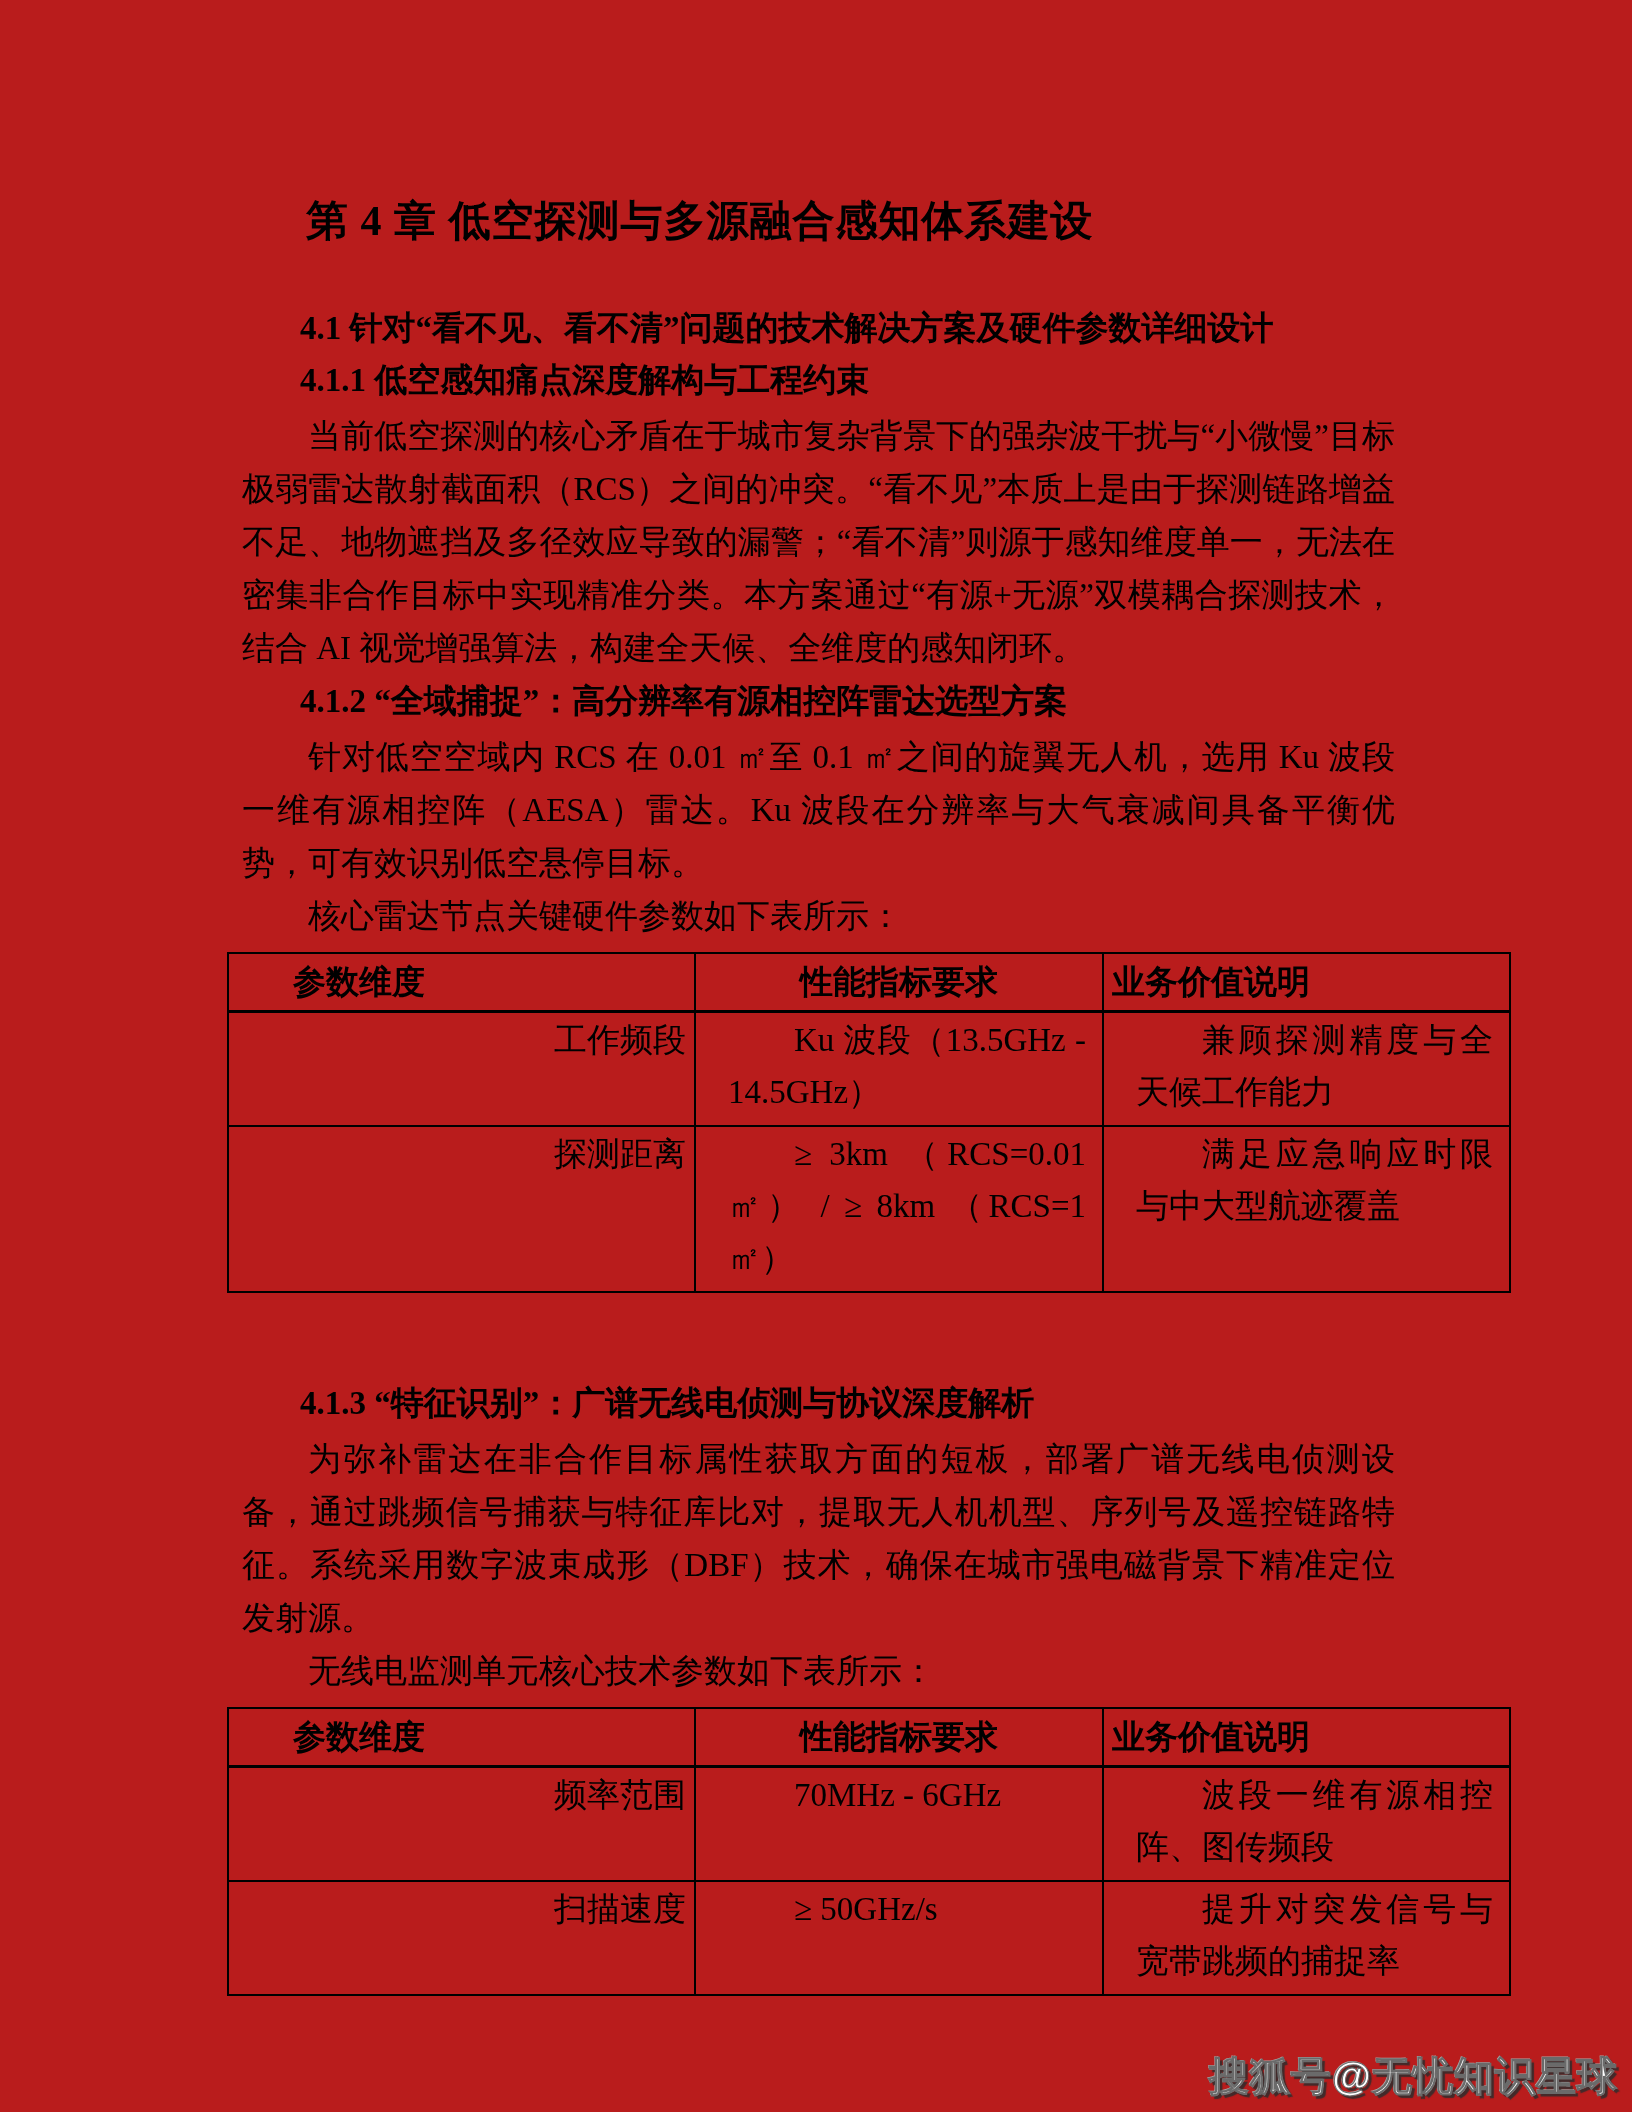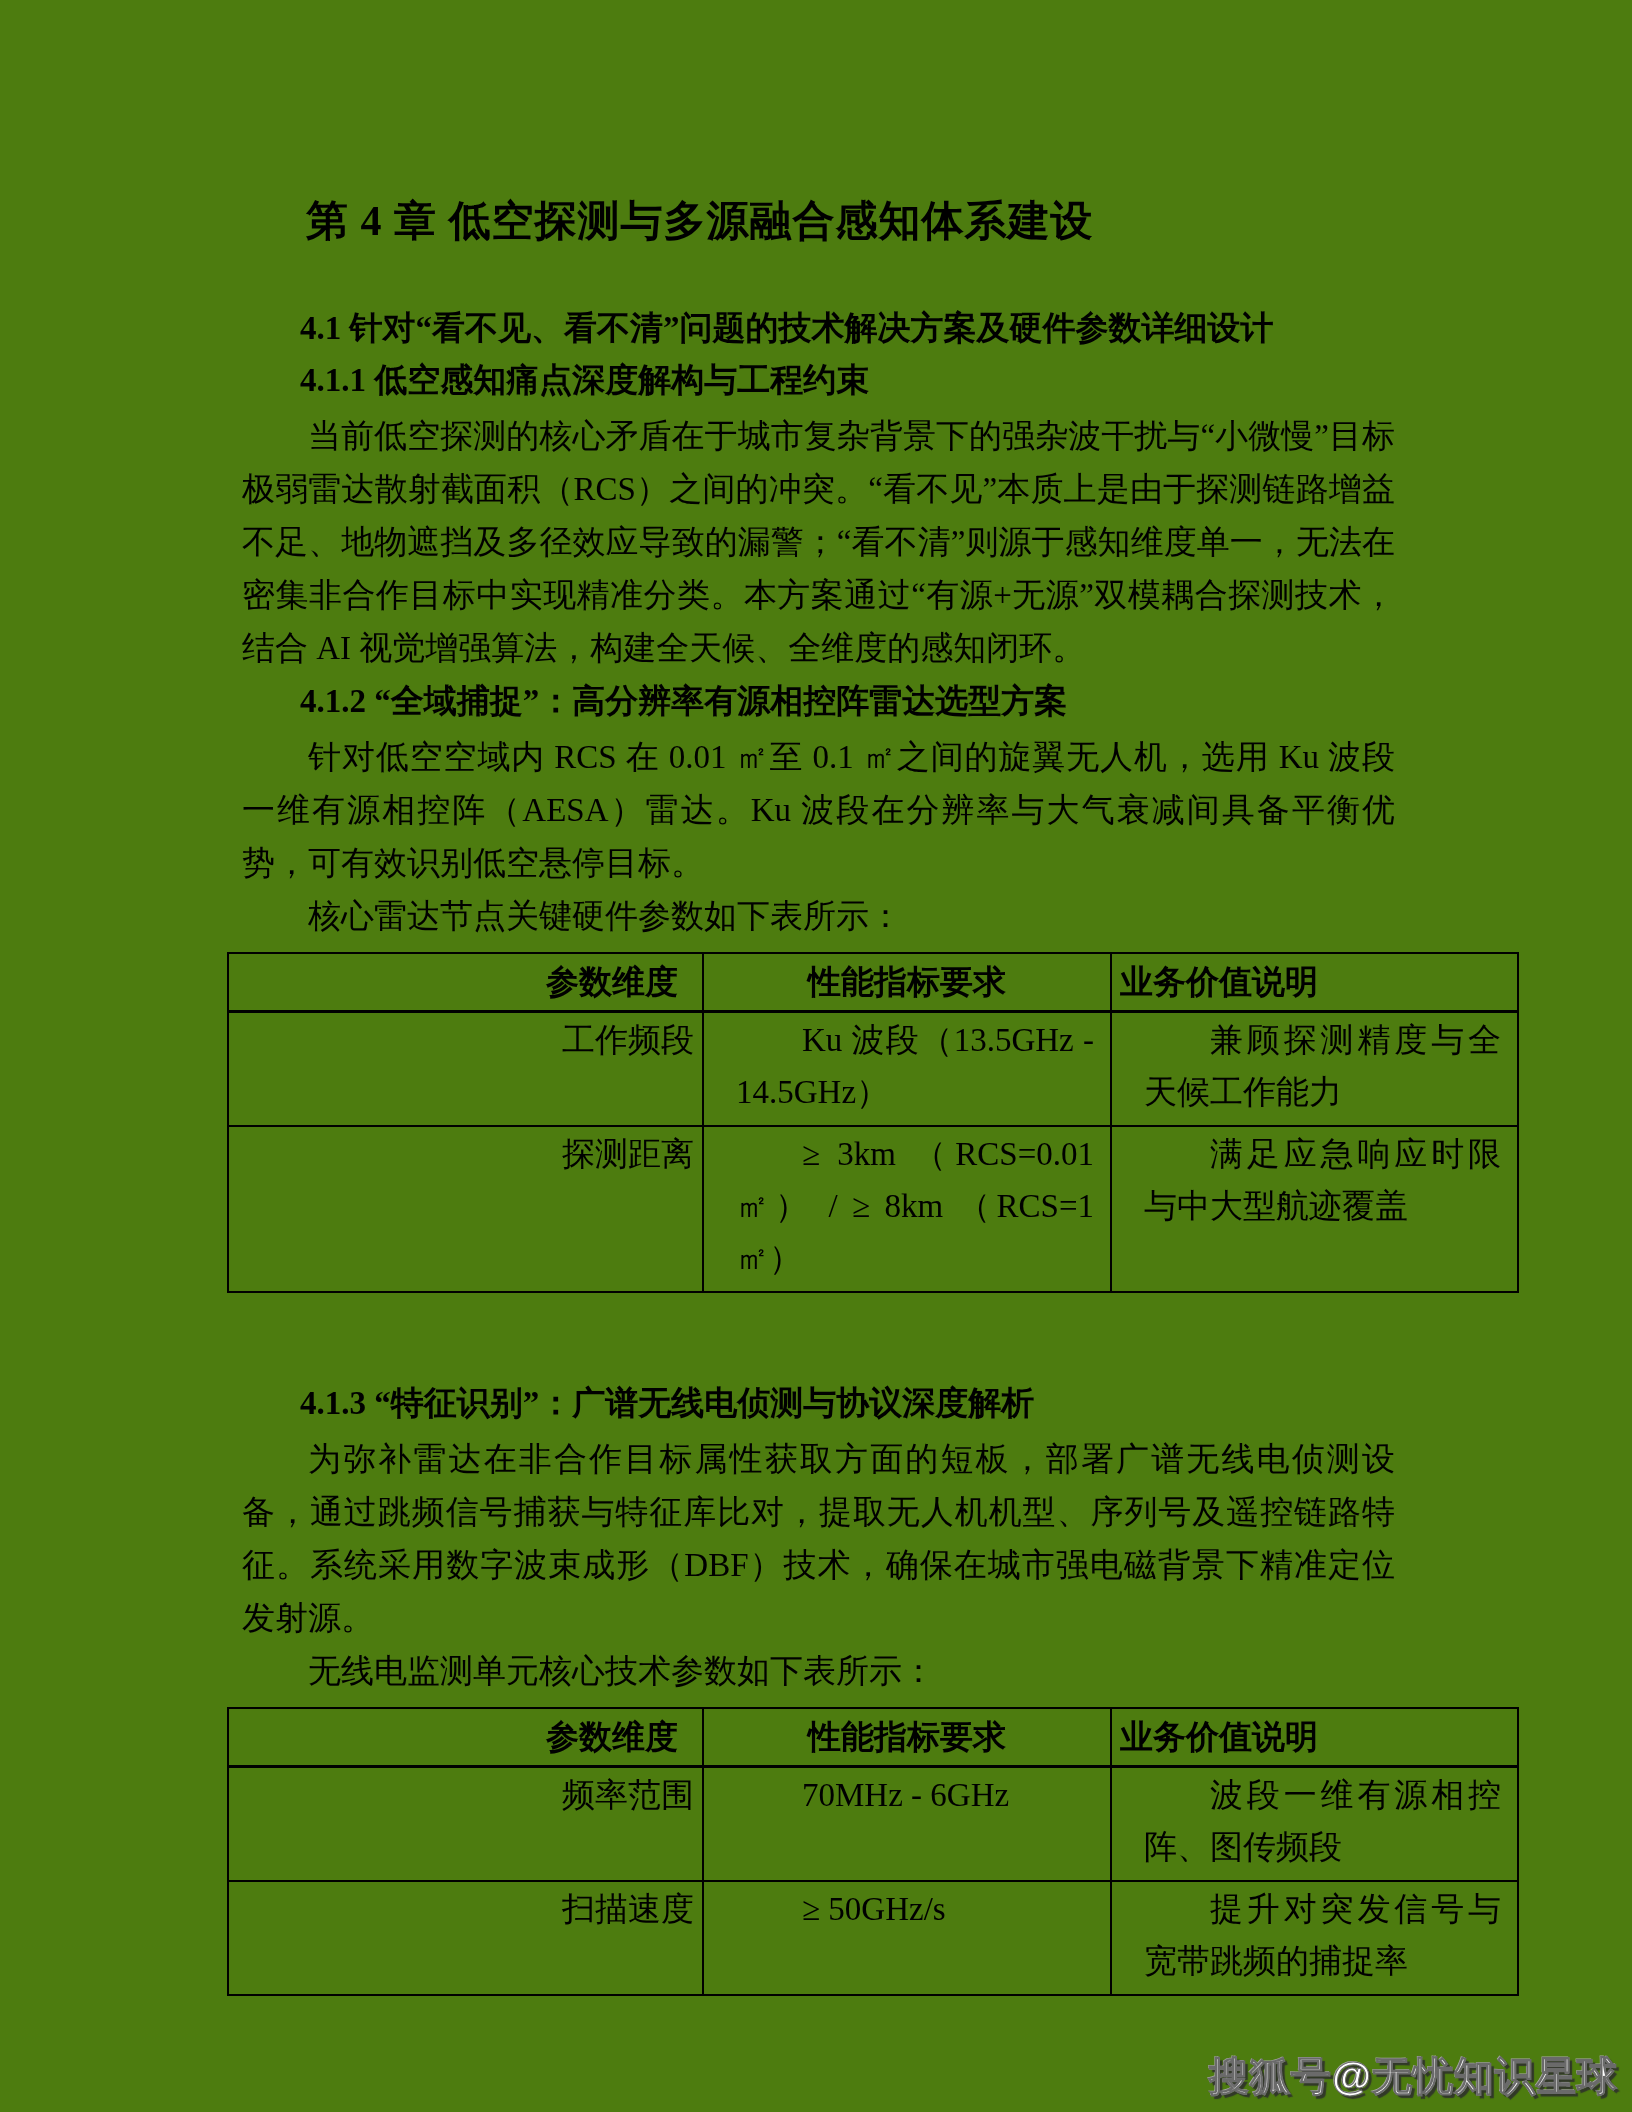--- a/index.html
+++ b/index.html
@@ -1,21 +1,21 @@
 <!DOCTYPE html>
 <html lang="zh"><head>
 <meta charset="utf-8">
 <style>
   html, body { margin: 0; padding: 0; background: #e8e8e8; }
   .page {
     position: relative;
     width: 1632px;
     height: 2112px;
     margin: 0 auto;
-    background: #4d7c0f;
+    background: #b91c1c;
     overflow: hidden;
     color: #000;
     font-family: "Liberation Serif", "DejaVu Serif", serif;
   }
   .content {
     position: absolute;
     left: 242px;
     top: 0;
     width: 1153px;
     padding-top: 196px;
@@ -63,21 +63,21 @@
   table.param-table th,
   table.param-table td {
     border: 2px solid #000;
   }
   table.param-table thead th {
     border-bottom: 3px solid #000;
     height: 56px;
     font-weight: bold;
     font-size: 33px;
   }
-  th.col-dim { width: 385px; text-align: right; padding: 0 24px 0 64px; }
+  th.col-dim { width: 385px; text-align: left; padding: 0 16px 0 64px; }
   th.col-req { width: 390px; padding: 0 8px; }
   th.col-val { width: 389px; text-align: left; padding: 0 8px; }
   td.cell-dim {
     vertical-align: top;
     padding: 1px 8px 18px 64px;
     line-height: 52px;
     text-align: right;
   }
   td.cell-req, td.cell-val {
     vertical-align: top;

